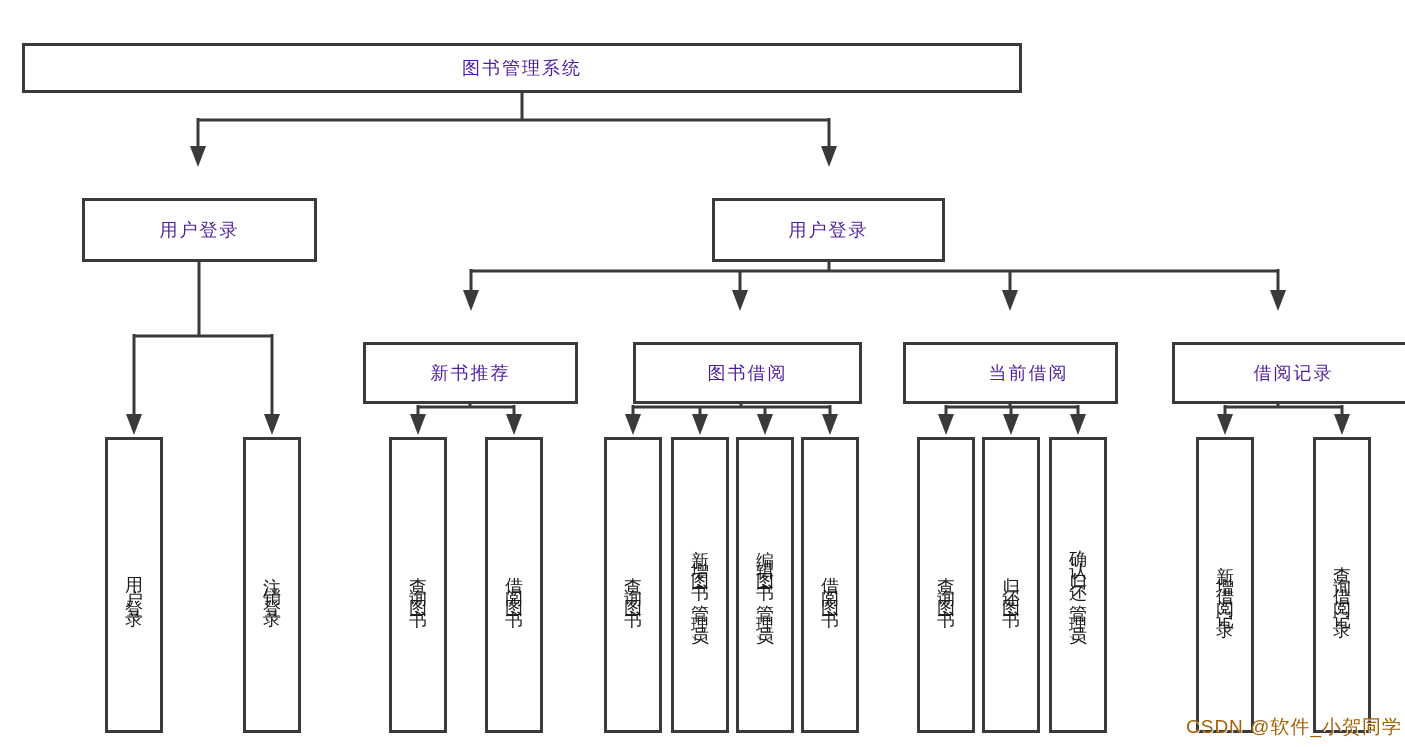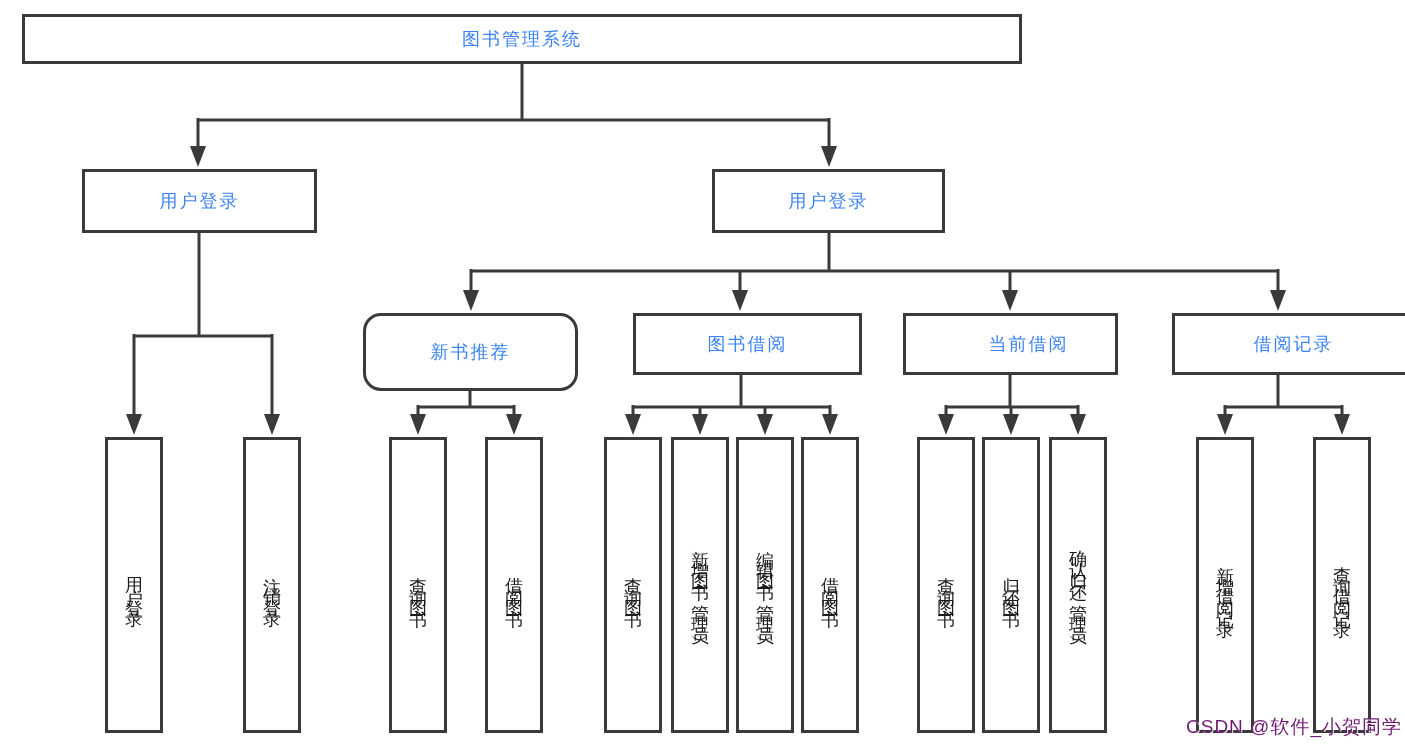--- a/index.html
+++ b/index.html
@@ -17,24 +17,25 @@
     width: 1405px; height: 747px;
   }
   .node {
     position: absolute;
     box-sizing: border-box;
     border: 3px solid #3a3a3a;
     background: #ffffff;
     display: flex;
     align-items: center;
     justify-content: center;
-    color: #3b82f6;
+    color: #4c1d95;
     font-size: 18px;
     letter-spacing: 2px;
     white-space: nowrap;
+    margin-top: 29px;
   }
   .leaf {
     position: absolute;
     box-sizing: border-box;
     border: 3px solid #3a3a3a;
     background: #ffffff;
     width: 58px;
     top: 437px;
     height: 296px;
     display: flex;
@@ -46,21 +47,21 @@
   .leaf span {
     writing-mode: vertical-rl;
     letter-spacing: 11px;
     line-height: 1;
   }
   #watermark {
     position: absolute;
     left: 1186px;
     top: 714px;
     font-size: 19px;
-    color: #701a75;
+    color: #a16207;
     letter-spacing: 1px;
     text-shadow: 1px 1px 0 rgba(255,255,255,0.85);
   }
 </style>
 </head>
 <body>
 
 <div id="canvas">
 
   <svg id="wires" viewBox="0 0 1405 747" xmlns="http://www.w3.org/2000/svg">
@@ -101,21 +102,21 @@
       <polygon points="1217,414 1233,414 1225,435"></polygon>
       <polygon points="1334,414 1350,414 1342,435"></polygon>
     </g>
   </svg>
 
   <div class="node" style="left:22px; top:14px; width:1000px; height:50px;">图书管理系统</div>
 
   <div class="node" style="left:82px; top:169px; width:235px; height:64px;">用户登录</div>
   <div class="node" style="left:712px; top:169px; width:233px; height:64px;">用户登录</div>
 
-  <div class="node" style="left:363px; top:313px; width:215px; height:78px;border-radius:18px;">新书推荐</div>
+  <div class="node" style="left:363px; top:313px; width:215px; height:62px;">新书推荐</div>
   <div class="node" style="left:633px; top:313px; width:229px; height:62px;">图书借阅</div>
   <div class="node" style="left:903px; top:313px; width:215px; height:62px;padding-left:36px;">当前借阅</div>
   <div class="node" style="left:1172px; top:313px; width:243px; height:62px;">借阅记录</div>
 
   <div class="leaf" style="left:105px;">
     <span>用户登录</span>
     </div>
   <div class="leaf" style="left:243px;">
     <span>注销登录</span>
     </div>

